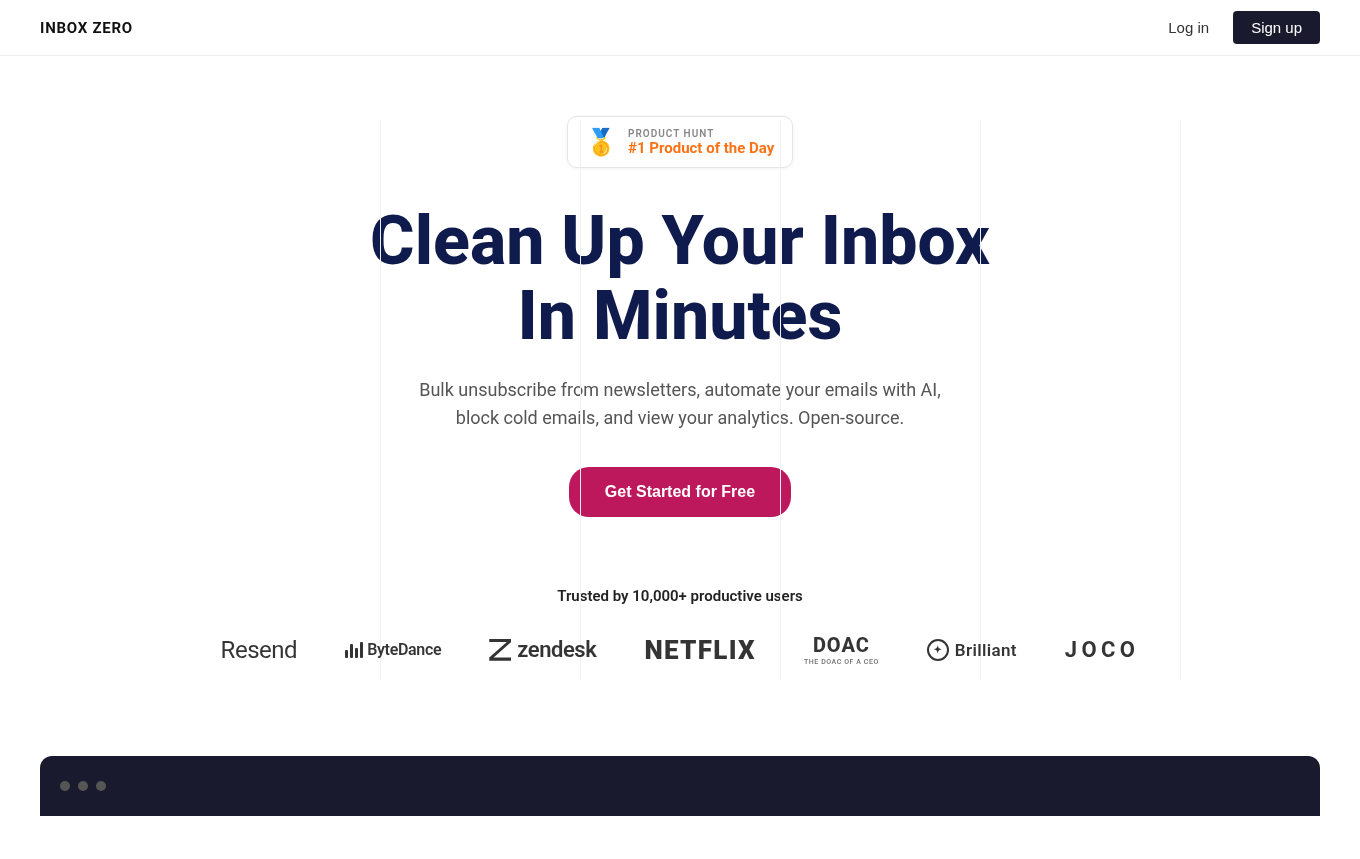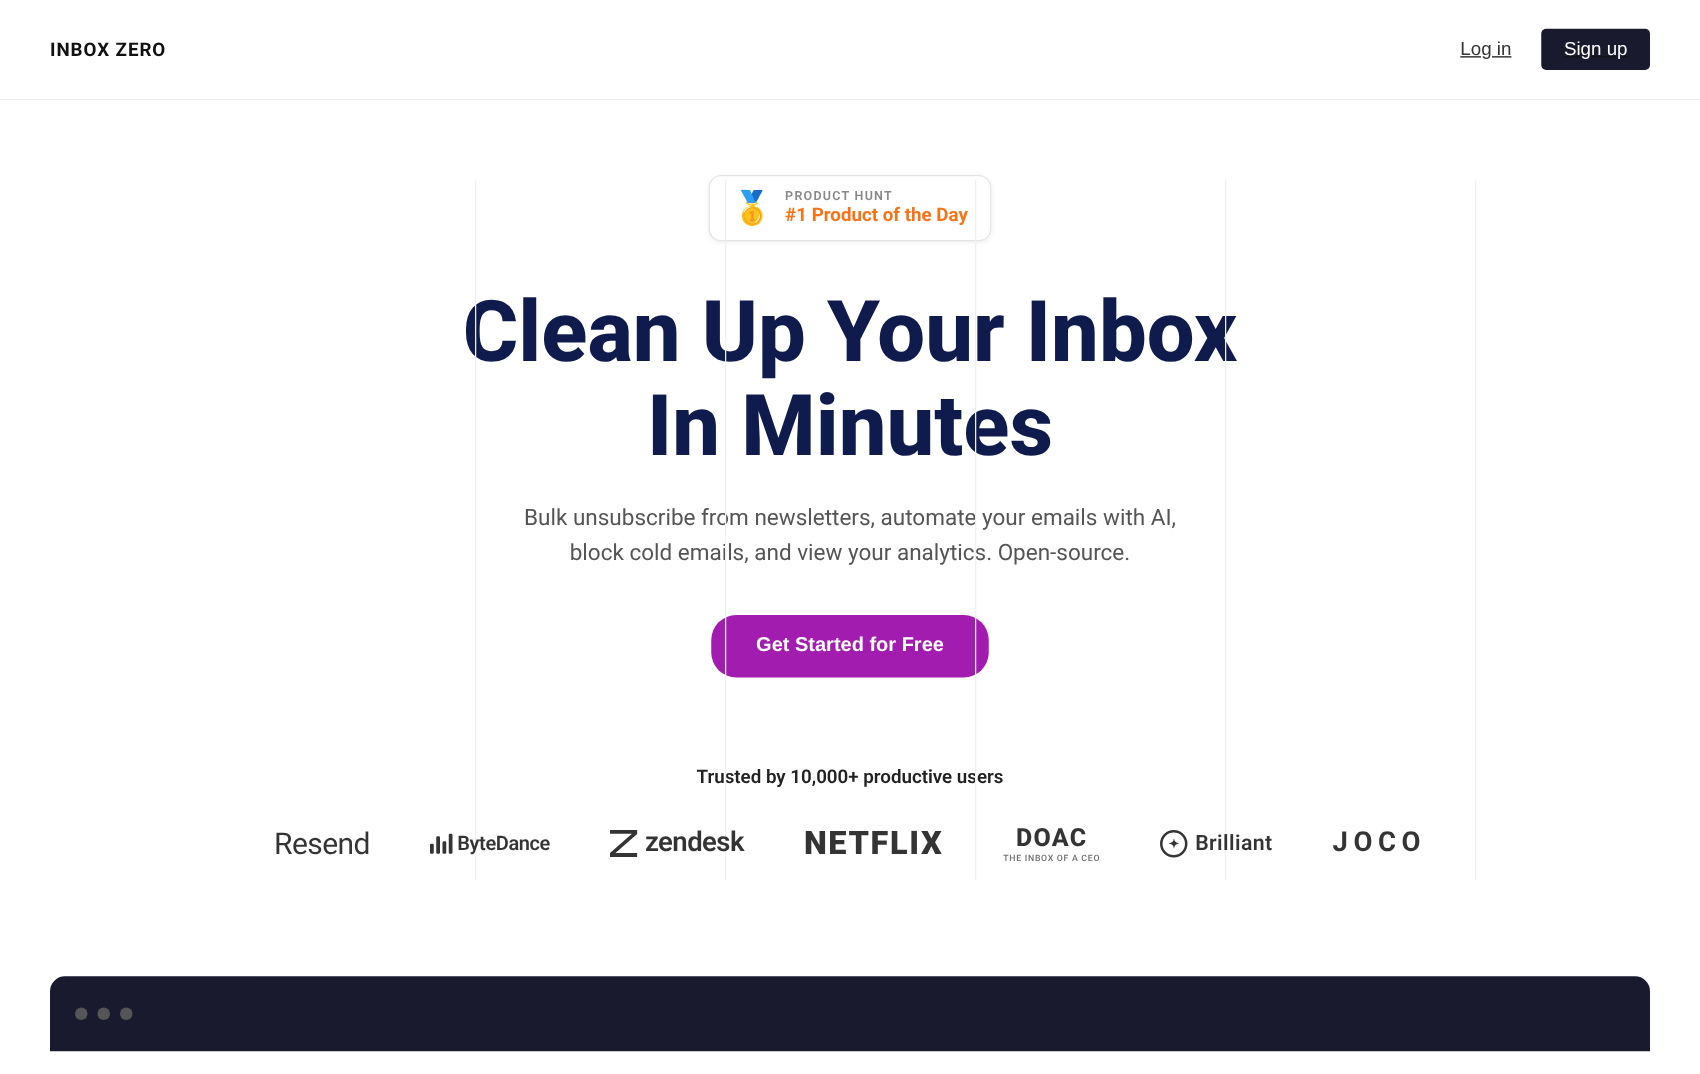--- a/index.html
+++ b/index.html
@@ -10,21 +10,21 @@
       min-height: 859px;
       overflow-x: hidden;
     }
 
     
     nav {
       display: flex;
       align-items: center;
       justify-content: space-between;
       padding: 0 40px;
-      height: 80px;
+      height: 56px;
       border-bottom: 1px solid #f0f0f0;
       position: relative;
       z-index: 10;
       background: #fff;
     }
     .nav-logo {
       font-size: 15px;
       font-weight: 700;
       letter-spacing: 0.05em;
       color: #111;
@@ -41,21 +41,20 @@
     .nav-link {
       font-size: 15px;
       color: #333;
       text-decoration: none;
       cursor: pointer;
     }
     .nav-actions {
       display: flex;
       align-items: center;
       gap: 12px;
-      text-decoration: underline;
     }
     .btn-login {
       font-size: 15px;
       color: #333;
       background: none;
       border: none;
       cursor: pointer;
       padding: 6px 12px;
     }
     .btn-signup {
@@ -123,21 +122,21 @@
     .hero-sub {
       font-size: 18px;
       color: #555;
       line-height: 1.6;
       max-width: 540px;
       margin-bottom: 34px;
     }
 
     
     .btn-cta {
-      background: #a21caf;
+      background: #be185d;
       color: #fff;
       border: none;
       border-radius: 20px;
       padding: 16px 36px;
       font-size: 16px;
       font-weight: 600;
       cursor: pointer;
       margin-bottom: 60px;
     }
 
@@ -336,21 +335,21 @@
           <span class="zendesk-z"></span>
           <span class="logo-text zendesk">zendesk</span>
         </div>
 
         <div class="logo-item">
           <span class="logo-text netflix">NETFLIX</span>
         </div>
 
         <div class="logo-item" style="flex-direction:column; align-items:center;">
           <span class="logo-text doac">DOAC</span>
-          <span class="doac-sub">THE INBOX OF A CEO</span>
+          <span class="doac-sub">THE DOAC OF A CEO</span>
         </div>
 
         <div class="logo-item">
           <span class="brilliant-icon">✦</span>
           <span class="logo-text brilliant">Brilliant</span>
         </div>
 
         <div class="logo-item">
           <span class="logo-text joco">JOCO</span>
         </div>

